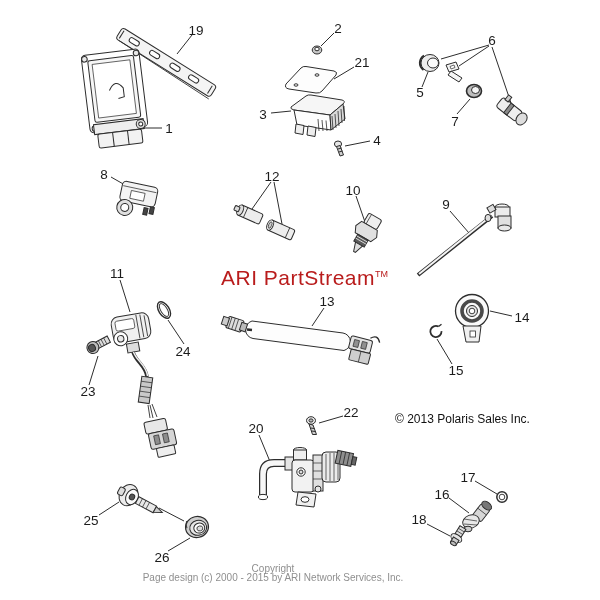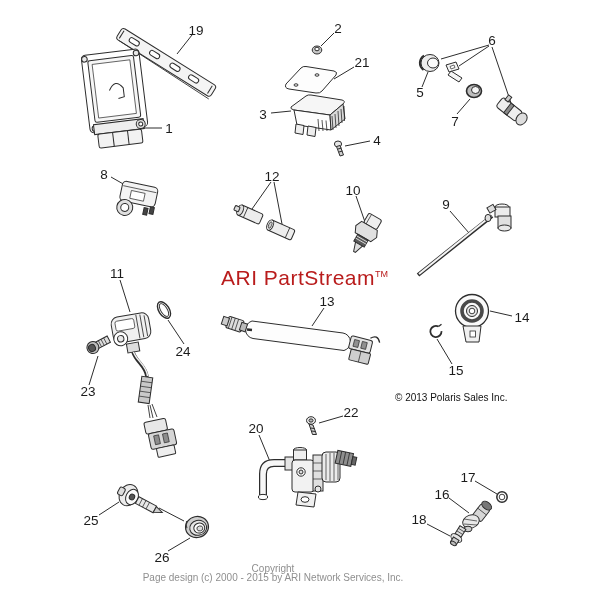--- a/index.html
+++ b/index.html
@@ -3,21 +3,21 @@
 <meta charset="utf-8">
 <style>
   html,body{margin:0;padding:0;background:#fff;}
   .stage{position:relative;width:600px;height:600px;background:#fff;overflow:hidden;
          font-family:"Liberation Sans", sans-serif;}
   .stage svg{position:absolute;left:0;top:0;}
   svg text.callout{font-family:"Liberation Sans",sans-serif;font-size:13.5px;fill:#1b1b1b;cursor:pointer;}
   .watermark{position:absolute;left:221px;top:266px;color:#b91c1c;font-size:21px;
              letter-spacing:.5px;white-space:nowrap;user-select:none;}
   .watermark sup{font-size:9px;letter-spacing:0;}
-  .polaris{position:absolute;left:395px;top:392px;font-size:10px;color:#111;white-space:nowrap;}
+  .polaris{position:absolute;left:395px;top:412px;font-size:12px;color:#111;white-space:nowrap;}
   .footer{position:absolute;left:0;top:565px;width:546px;text-align:center;color:#8f8f8f;
           font-size:10px;line-height:8.5px;}
 </style>
 </head>
 <body>
 
 <div class="stage">
 
 <svg width="600" height="600" viewBox="0 0 600 600" xmlns="http://www.w3.org/2000/svg">
 

